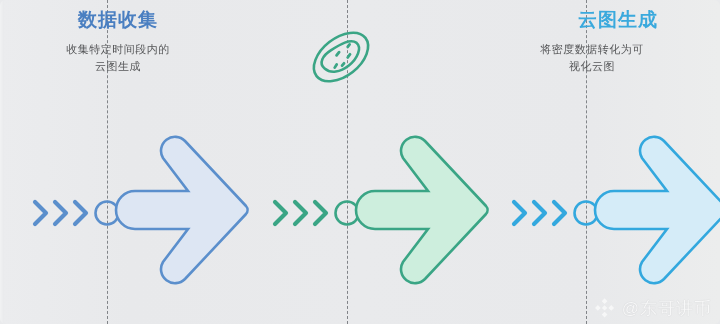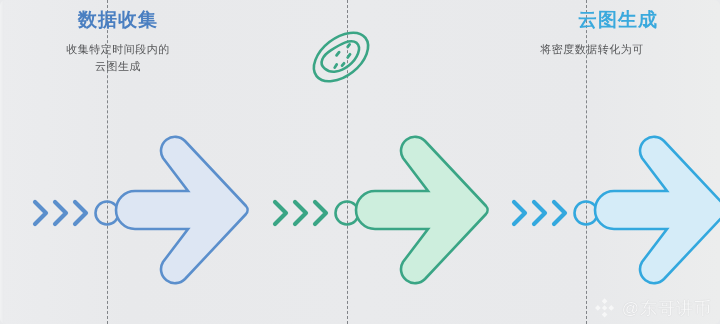--- a/index.html
+++ b/index.html
@@ -91,20 +91,21 @@
 
   <div class="stage-title" style="left:18px; top:10px; width:200px; color:#4a7fc1;">数据收集</div>
   <div class="stage-sub" style="left:14px; top:41px; width:208px;">
     <div>收集特定时间段内的</div>
     <div>云图生成</div>
   </div>
 
   <div class="stage-title" style="left:518px; top:10px; width:200px; color:#3aa9dd;">云图生成</div>
   <div class="stage-sub" style="left:488px; top:41px; width:208px;">
     <div>将密度数据转化为可</div>
+    <div>视化云图</div>
   </div>
 
   <svg class="svg-layer" viewBox="0 0 720 324">
 
     <defs>
 
       <g id="chev3">
         <path d="M0 -11 L11 0 L0 11"></path>
         <path d="M20 -11 L31 0 L20 11"></path>
         <path d="M40 -11 L51 0 L40 11"></path>

